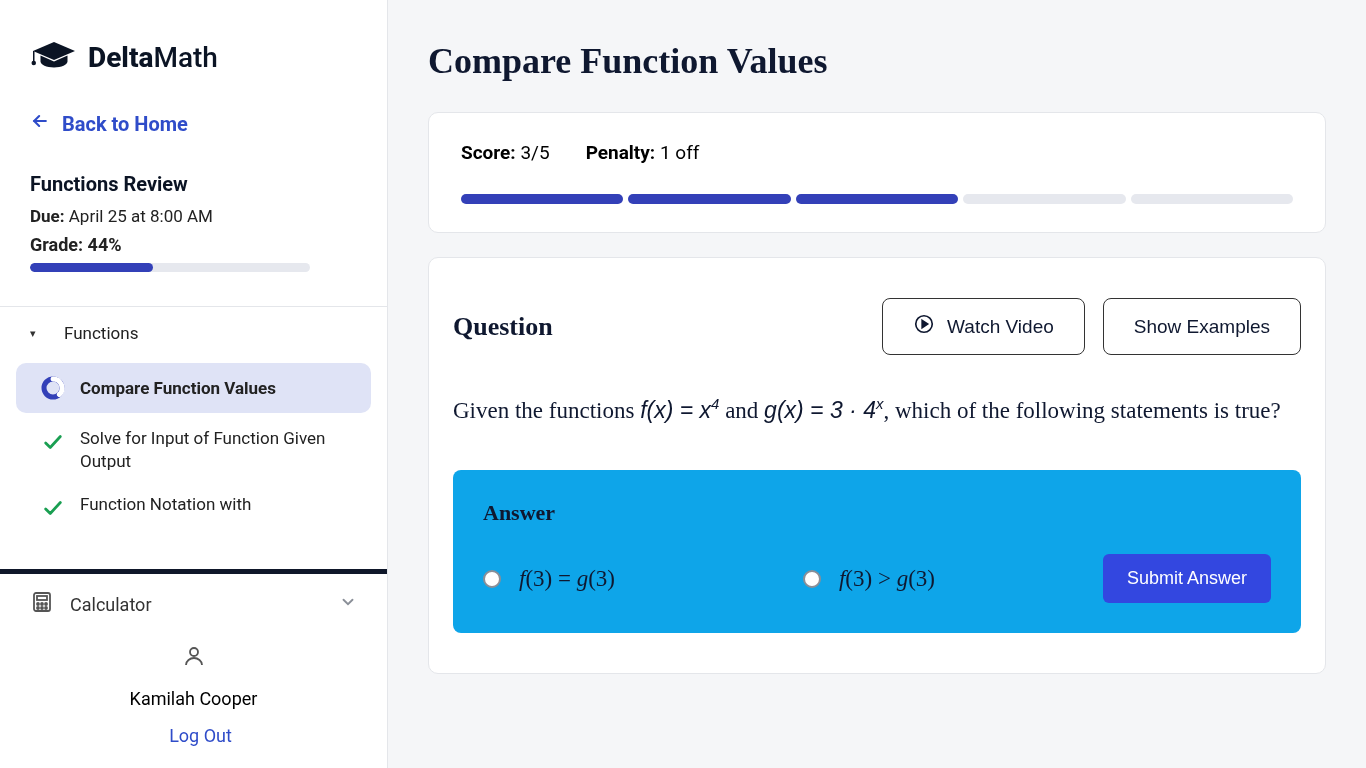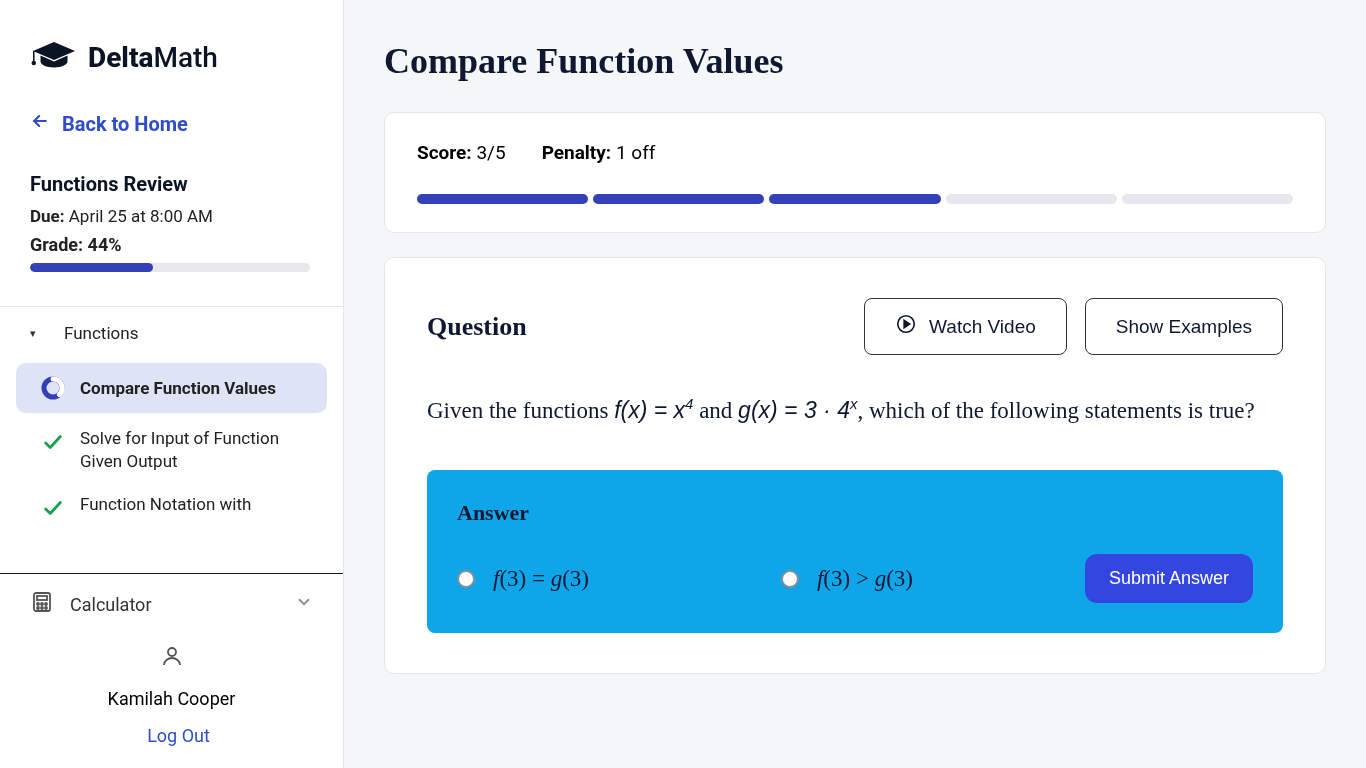--- a/index.html
+++ b/index.html
@@ -5,21 +5,21 @@
 * { box-sizing: border-box; margin: 0; padding: 0; }
 body {
   font-family: -apple-system, BlinkMacSystemFont, "Segoe UI", Roboto, "Helvetica Neue", Arial, sans-serif;
   background: #f5f6f8;
   width: 1366px;
   height: 768px;
   overflow: hidden;
   display: flex;
 }
 .sidebar {
-  width: 344px;
+  width: 388px;
   background: #fff;
   border-right: 1px solid #e4e6ea;
   display: flex;
   flex-direction: column;
   position: relative;
 }
 .logo-area {
   padding: 38px 30px 20px 30px;
 }
 .logo {
@@ -113,21 +113,21 @@
 .nav-item .icon-slot { width: 26px; height: 26px; display: flex; align-items: center; justify-content: center; flex-shrink: 0; }
 .nav-item .label-text { line-height: 1.35; }
 .nav-item.sub { padding: 10px 30px 10px 40px; align-items: flex-start; }
 .nav-item.sub .icon-slot { margin-top: 2px; }
 .nav-item.check svg { width: 22px; height: 22px; }
 .bottom-tools {
   position: absolute;
   bottom: 0;
   left: 0;
   right: 0;
-  border-top: 1px solid #0f172a;
+  border-top: 5px solid #0f172a;
   background: #fff;
 }
 .tool-row {
   display: flex;
   align-items: center;
   gap: 16px;
   padding: 16px 30px;
   font-size: 18px;
   color: #333;
 }
@@ -175,21 +175,21 @@
   flex: 1;
   height: 10px;
   background: #e6e8ee;
   border-radius: 5px;
 }
 .segment.filled { background: #3340b8; }
 .question-card {
   background: #fff;
   border: 1px solid #e4e6ea;
   border-radius: 10px;
-  padding: 40px 42px;
+  padding: 40px 24px;
 }
 .question-header {
   display: flex;
   align-items: center;
   margin-bottom: 36px;
 }
 .question-header h2 {
   font-family: Georgia, "Times New Roman", serif;
   font-size: 26px;
   font-weight: 700;
@@ -260,21 +260,21 @@
 .option-label .paren { font-style: normal; }
 .submit-col {
   display: flex;
   align-items: flex-start;
   padding-left: 20px;
 }
 .submit-btn {
   background: #3347e0;
   color: #fff;
   border: none;
-  border-radius: 12px;
+  border-radius: 6px;
   padding: 14px 24px;
   font-size: 18px;
   cursor: pointer;
 }
 </style>
 </head>
 <body>
 
 <div class="sidebar">
   <div class="logo-area">

